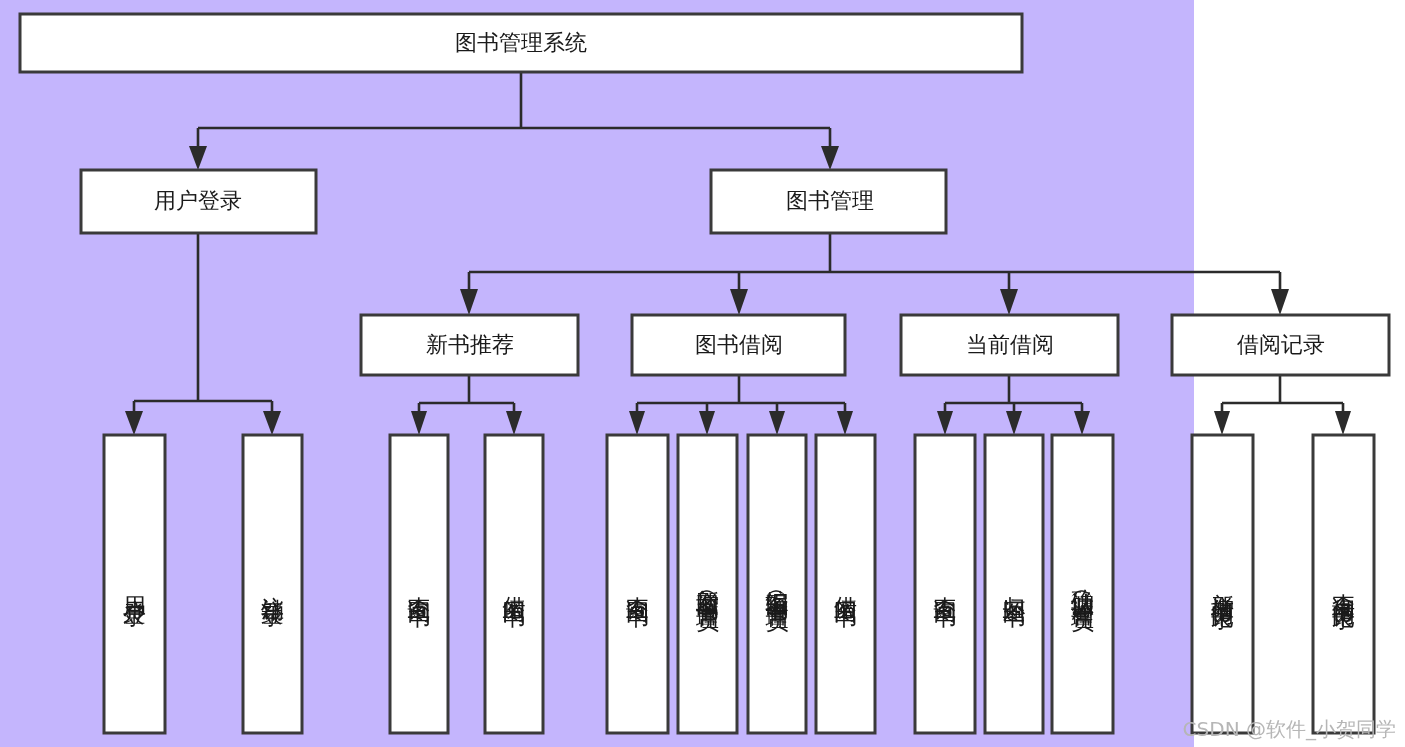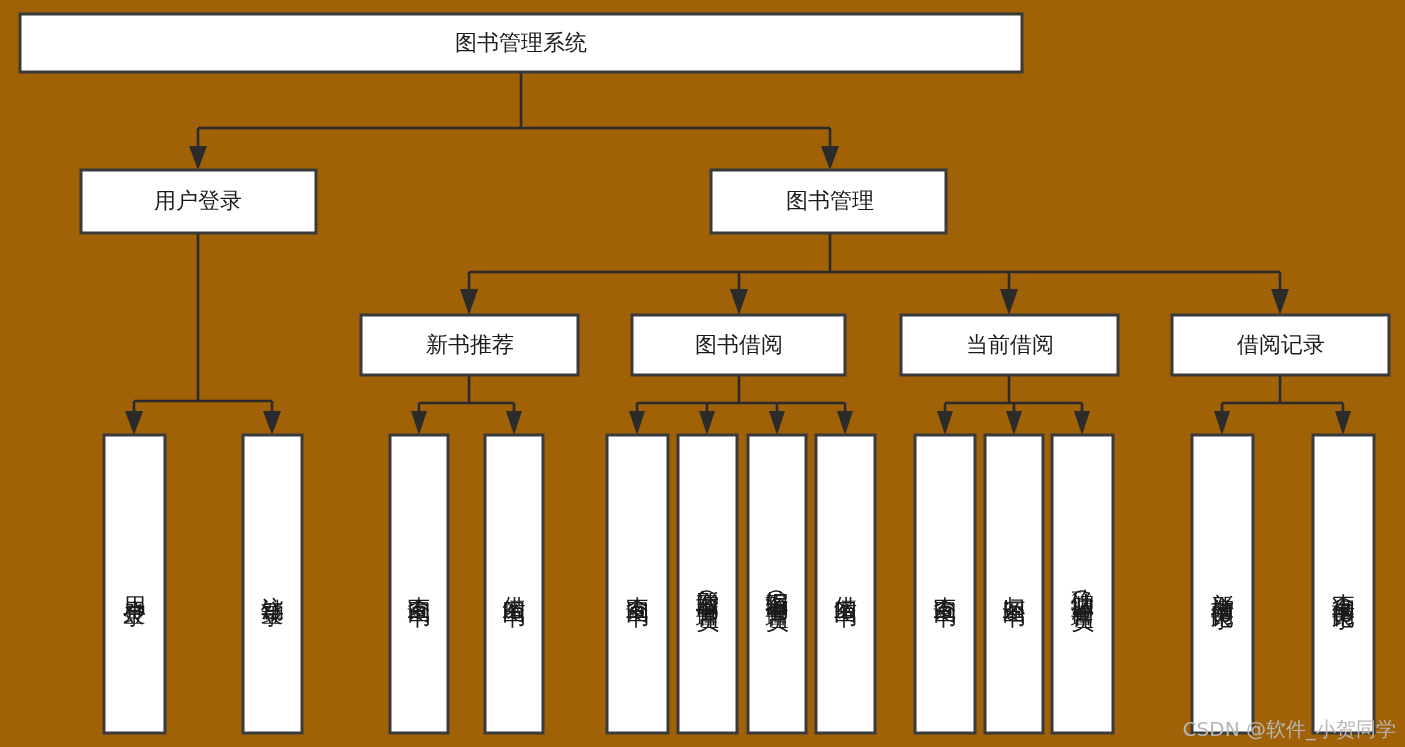--- a/index.html
+++ b/index.html
@@ -9,23 +9,23 @@
     background: #ffffff;
   }
   body {
     width: 1405px;
     height: 747px;
     font-family: "DejaVu Sans", "Liberation Sans", sans-serif;
     overflow: hidden;
   }
   #diagram-root {
     position: relative;
-    width: 1405px;
+    width: 1194px;
     height: 747px;
-    background: #a16207;
+    background: #c4b5fd;
   }
   svg#flowchart {
     position: absolute;
     left: 0;
     top: 0;
     width: 1405px;
     height: 747px;
     display: block;
   }
   .node-box {

